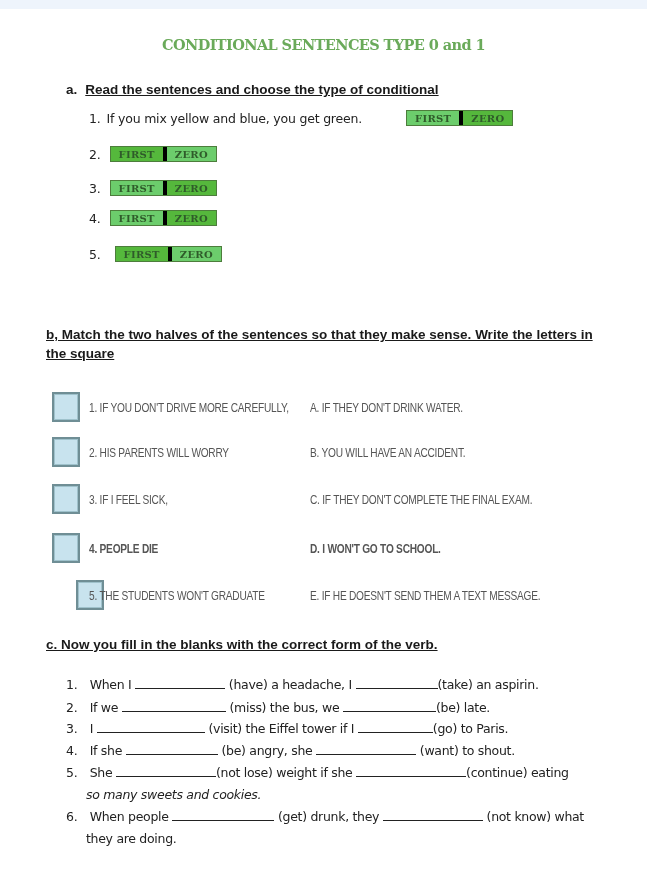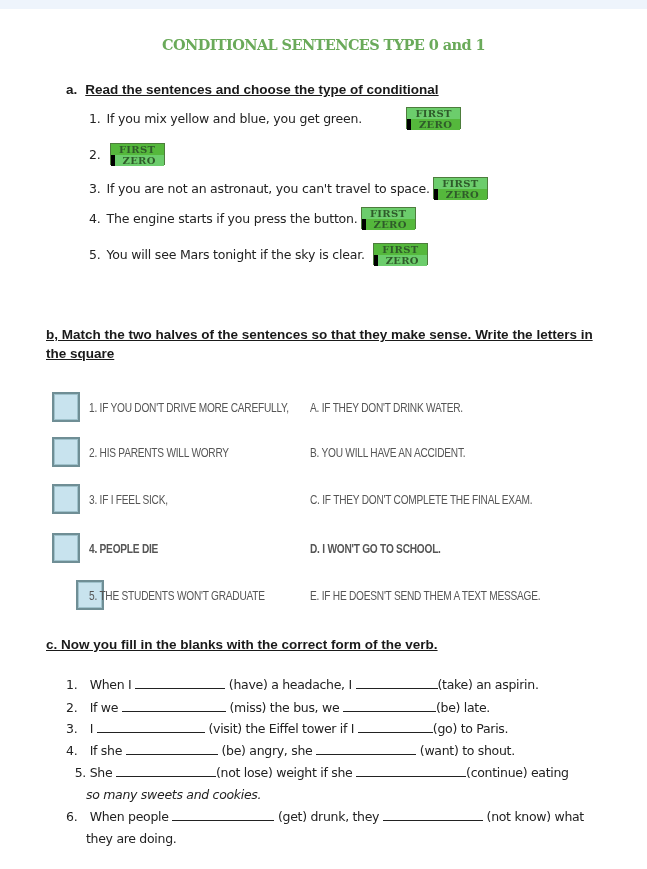--- a/index.html
+++ b/index.html
@@ -23,21 +23,21 @@
     .sec-b { left: 46px; top: 325px; width: 565px; line-height: 19px; }
     .sec-c { left: 46px; top: 637px; }
 
     .a-item {
       position: absolute; left: 89px; font-family: "DejaVu Sans", sans-serif;
       font-size: 12.5px; color: #222; display: flex; align-items: center; height: 24px;
       letter-spacing: -0.2px;
     }
     .a-item .num { margin-right: 6px; }
     .btn-group {
-      display: inline-flex; height: 22px; border: 1px solid #4d7d3c; margin-left: 6px; flex-direction: column;
+      display: inline-flex; height: 16px; border: 1px solid #4d7d3c; margin-left: 6px;
     }
     .btn-choice {
       font-family: "DejaVu Serif", serif; font-weight: bold; font-size: 10px;
       color: #2f5b2a; display: flex; align-items: center; justify-content: center;
       padding: 0 8px; height: 100%; letter-spacing: 0.3px; cursor: pointer;
     }
     .btn-choice.light { background: #6ccd6c; }
     .btn-choice.dark { background: #55b83c; }
     .btn-choice + .btn-choice { border-left: 4px solid #000000; }
 
@@ -85,39 +85,36 @@
 <div class="a-item" style="top:142px;">
   <span class="num">2.</span>
   <span class="btn-group" style="margin-left:3px;">
     <span class="btn-choice dark">FIRST</span>
     <span class="btn-choice light">ZERO</span>
   </span>
 </div>
 
 <div class="a-item" style="top:176px;">
   <span class="num">3.</span>
-  <span>If you are not an astronaut, you can't travel to space.</span>
   <span class="btn-group" style="margin-left:3px;">
     <span class="btn-choice light">FIRST</span>
     <span class="btn-choice dark">ZERO</span>
   </span>
 </div>
 
 <div class="a-item" style="top:206px;">
   <span class="num">4.</span>
-  <span>The engine starts if you press the button.</span>
   <span class="btn-group" style="margin-left:3px;">
     <span class="btn-choice light">FIRST</span>
     <span class="btn-choice dark">ZERO</span>
   </span>
 </div>
 
 <div class="a-item" style="top:242px;">
   <span class="num">5.</span>
-  <span>You will see Mars tonight if the sky is clear.</span>
   <span class="btn-group" style="margin-left:8px;">
     <span class="btn-choice dark">FIRST</span>
     <span class="btn-choice light">ZERO</span>
   </span>
 </div>
 
 <div class="section-heading sec-b">b, Match the two halves of the sentences so that they make sense. Write the letters in the square</div>
 
 <div class="b-row" style="top:391px;">
   <div class="b-box"></div>
@@ -173,21 +170,21 @@
 
 <div class="c-line" style="top:743px;">
   <span class="num">4.</span>
   <span>If she</span>
   <span class="blank" style="width:92px;"></span>
   <span>(be) angry, she</span>
   <span class="blank" style="width:100px;"></span>
   <span>(want) to shout.</span>
 </div>
 
-<div class="c-line" style="top:765px;text-align:right;">
+<div class="c-line" style="top:765px;">
   <span class="num">5.</span>
   <span>She</span>
   <span class="blank" style="width:100px;"></span><span>(not lose) weight if she</span>
   <span class="blank" style="width:110px;"></span><span>(continue) eating</span>
 </div>
 <div class="c-cont" style="top:787px;font-style:italic;">so many sweets and cookies.</div>
 
 <div class="c-line" style="top:809px;">
   <span class="num">6.</span>
   <span>When people</span>

